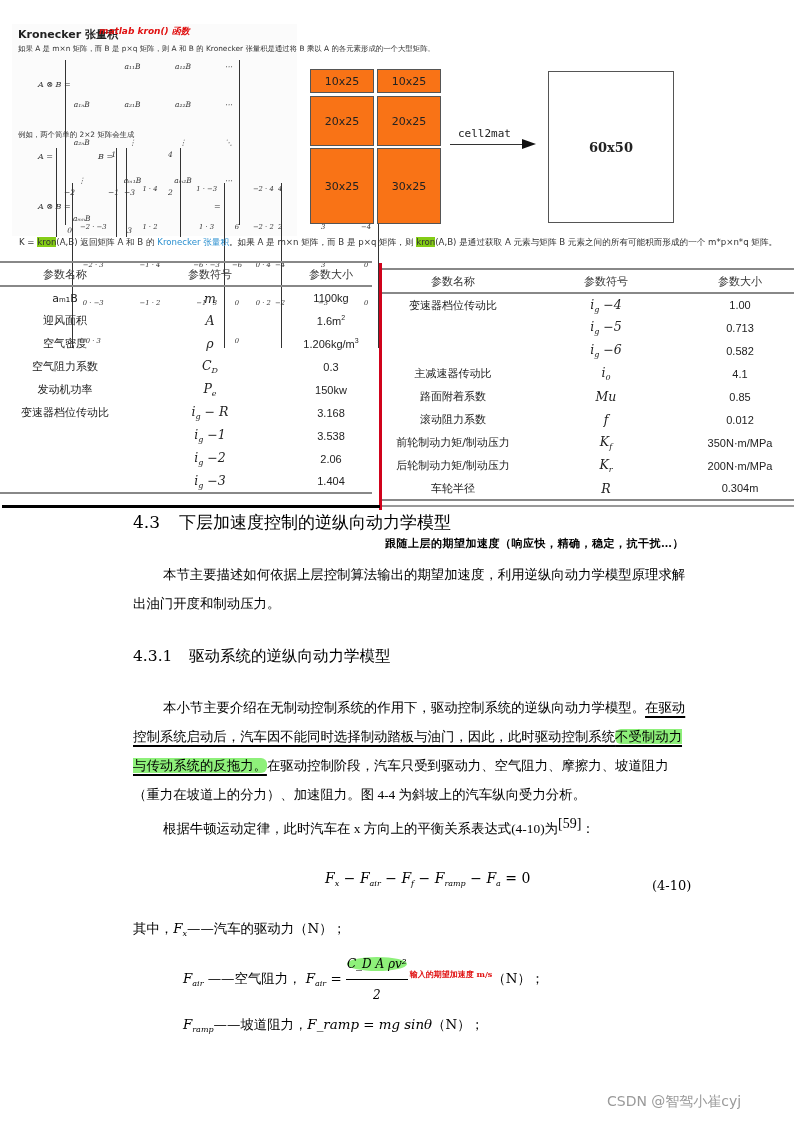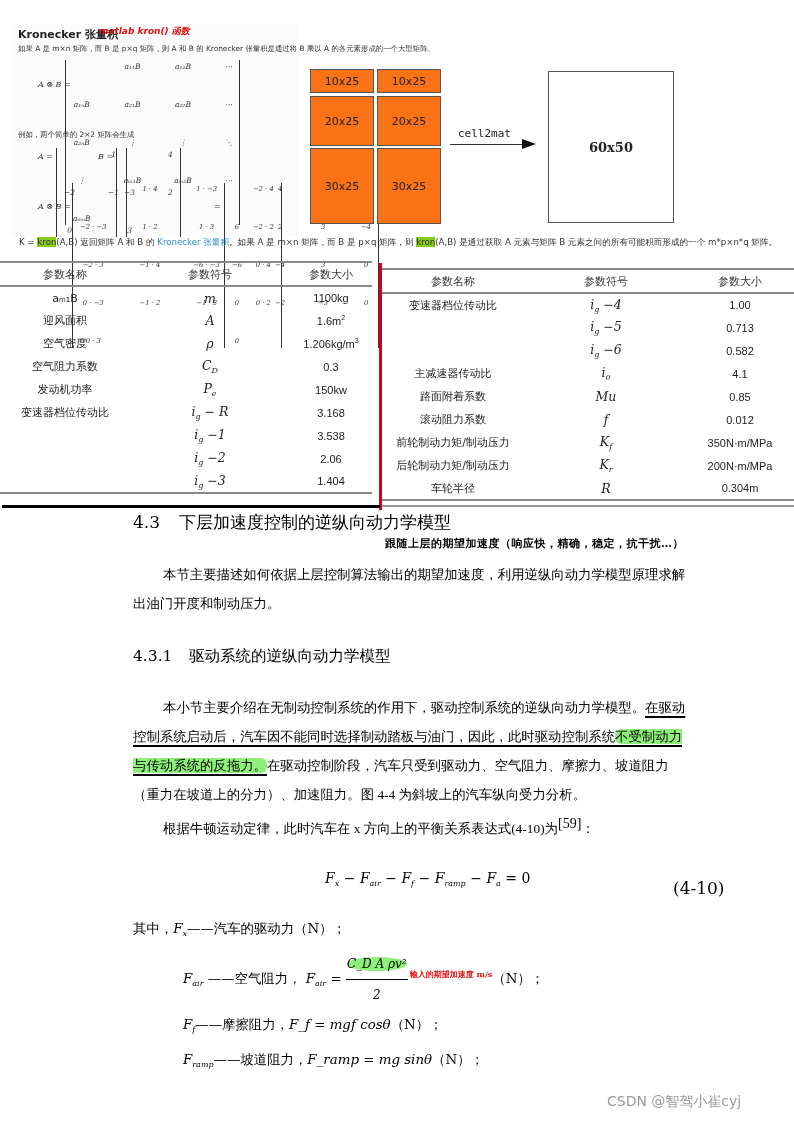--- a/index.html
+++ b/index.html
@@ -61,21 +61,21 @@
   .handwritten-note { position: absolute; left: 385px; top: 536px; font-size: 11px; font-weight: bold; color: #000; letter-spacing: 0.5px; }
   .para { position: absolute; font-size: 13.4px; line-height: 29px; left: 133px; width: 560px; }
   .p1 { top: 560px; }
   .subsec-title { position: absolute; left: 133px; top: 646px; font-size: 15.5px; }
   .subsec-num { display: inline-block; width: 56px; }
   .p2 { top: 693px; font-family: Liberation Serif, serif; }
   .indent { display: inline-block; width: 30px; }
   .u-thick { text-decoration: underline; text-decoration-thickness: 2px; text-underline-offset: 4px; }
   .hl-green { background: #8ef07a; border-radius: 6px; }
   .equation { position: absolute; left: 325px; top: 870px; font-family: "DejaVu Serif", serif; font-style: italic; font-size: 14px; }
-  .eq-num { position: absolute; left: 652px; top: 878px; font-size: 17px; font-family: "DejaVu Serif", serif; margin-left: 21px; }
+  .eq-num { position: absolute; left: 652px; top: 878px; font-size: 13px; font-family: "DejaVu Serif", serif; }
   .where-block { position: absolute; left: 133px; top: 914px; font-size: 13.4px; line-height: 30px; }
   .where-item { white-space: nowrap; }
   .where-indent { display: inline-block; width: 50px; }
   .frac { display: inline-block; vertical-align: middle; text-align: center; font-size: 12px; font-style: italic; }
   .frac .num { display: block; border-bottom: 1px solid #000; padding: 0 1px; position: relative; }
   .frac .den { display: block; }
   .green-dot { background: #8ef07a; border-radius: 50%; }
   .red-anno { color: #e01010; font-size: 8px; font-weight: bold; font-style: normal; margin-left: 2px; vertical-align: 6px; }
   .watermark { position: absolute; left: 607px; top: 1093px; font-family: "DejaVu Sans", sans-serif; font-size: 14px; color: #9a9a9a; }
 </style>
@@ -333,21 +333,18 @@
   <div class="where-block">
     <div class="where-item">
       <span>其中，</span><i>F</i><span class="sub" style="font-style:italic">x</span><span>——汽车的驱动力（N）；</span>
     </div>
     <div class="where-item">
       <span class="where-indent"></span><i>F</i><span class="sub" style="font-style:italic">air</span><span> ——空气阻力，</span>
       <i>F</i><span class="sub" style="font-style:italic">air</span><span> =</span>
       <span class="frac"><span class="num"><span class="green-dot">C_D A ρv²</span></span><span class="den">2</span></span><span class="red-anno">输入的期望加速度 m/s</span><span>（N）；</span>
     </div>
     <div class="where-item">
-      <span class="where-indent"></span><i>F</i><span class="sub" style="font-style:italic">f</span><span>——摩擦阻力，</span><i>F_f = mgf cosθ</i><span>（N）；</span>
-    </div>
-    <div class="where-item">
       <span class="where-indent"></span><i>F</i><span class="sub" style="font-style:italic">ramp</span><span>——坡道阻力，</span><i>F_ramp = mg sinθ</i><span>（N）；</span>
     </div>
   </div>
 </div>
 
 <div class="watermark">CSDN @智驾小崔cyj</div>
 
 </body></html>

